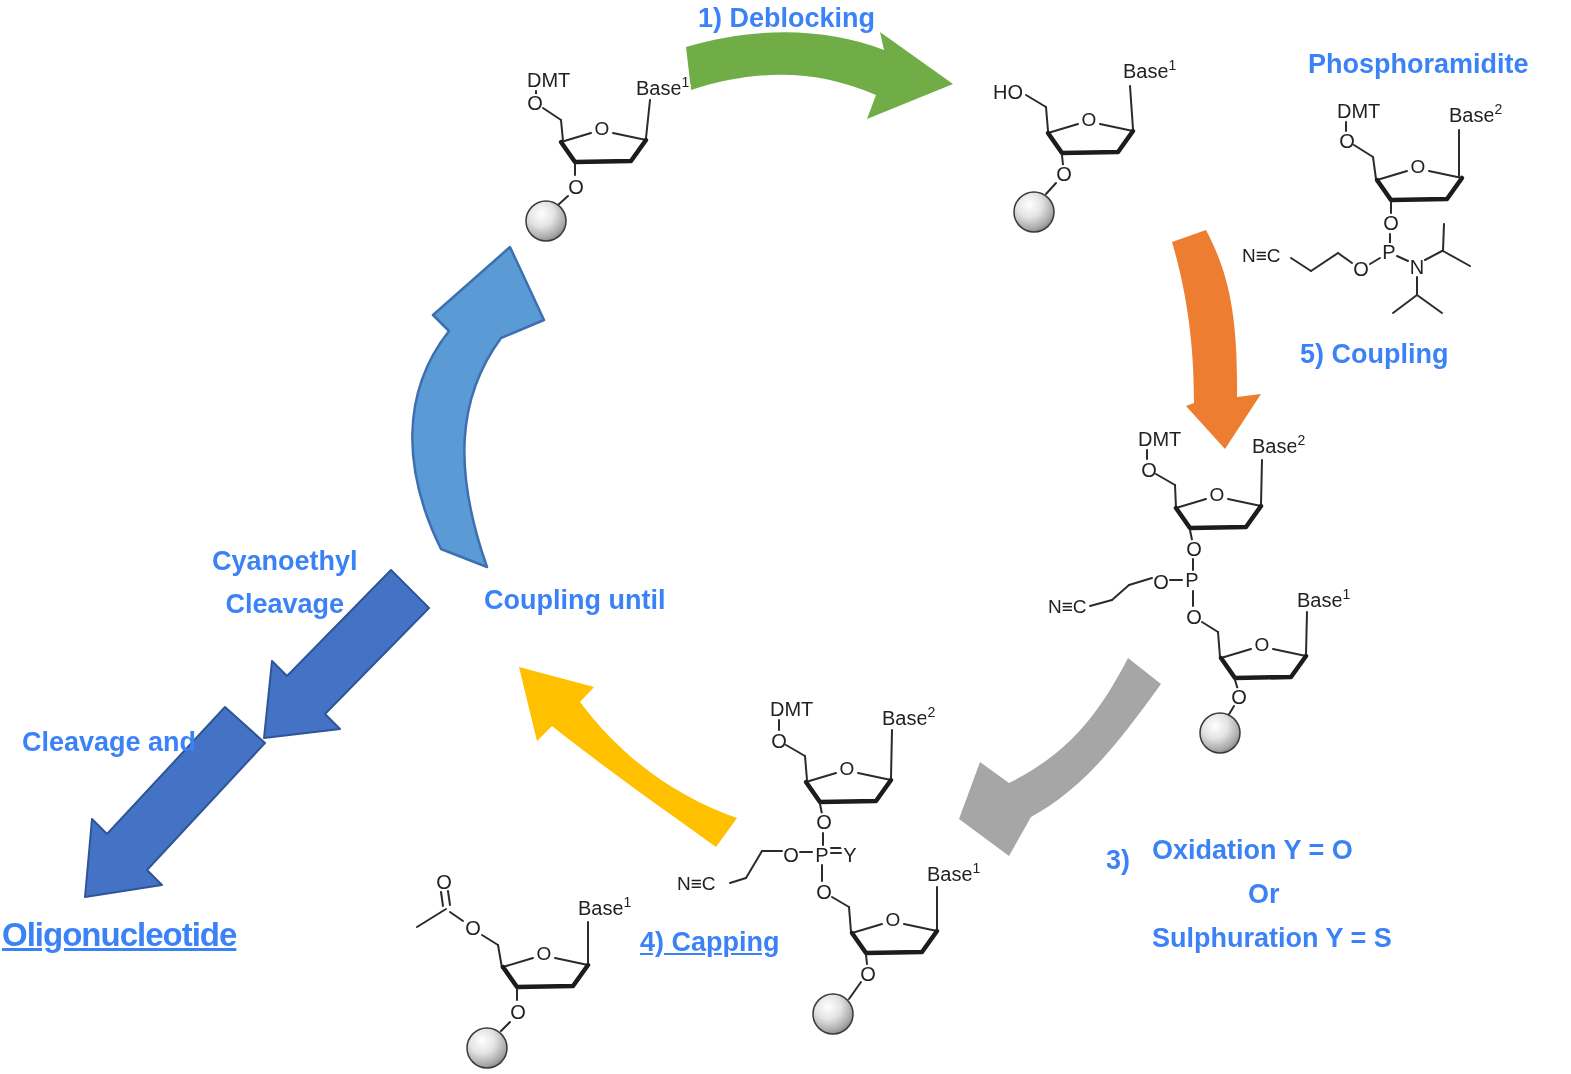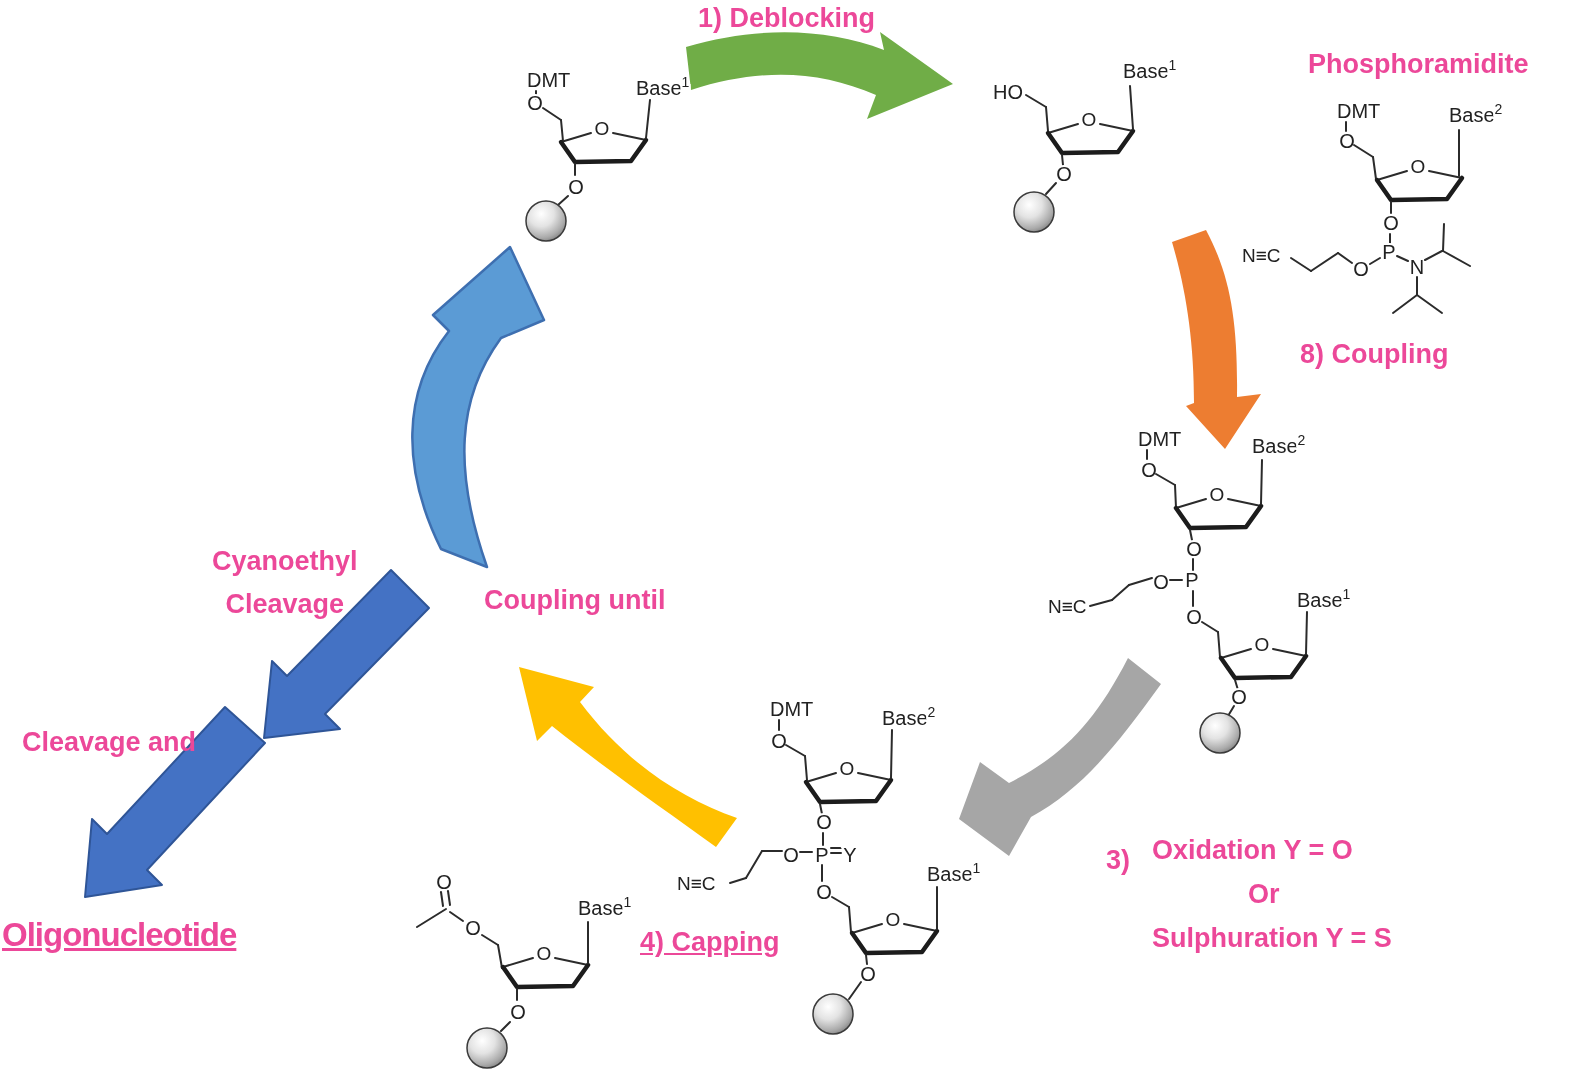--- a/index.html
+++ b/index.html
@@ -1,19 +1,19 @@
 <!DOCTYPE html>
 <html><head>
 <meta charset="utf-8">
 <style>
   html,body{margin:0;padding:0;background:#ffffff;}
   #canvas{position:relative;width:1571px;height:1074px;background:#fff;overflow:hidden;
           font-family:"Liberation Sans",sans-serif;}
   #scene{position:absolute;left:0;top:0;}
-  .lbl{position:absolute;color:#ec4899;font-weight:bold;font-size:27px;line-height:1.2;white-space:nowrap;}
+  .lbl{position:absolute;color:#3b82f6;font-weight:bold;font-size:27px;line-height:1.2;white-space:nowrap;}
   .bond{stroke:#2b2b2b;stroke-width:2;fill:none;stroke-linecap:round;}
   .bond-thick{stroke:#1c1c1c;stroke-width:4.5;fill:none;stroke-linejoin:round;stroke-linecap:round;}
   .atom{font-family:"Liberation Sans",sans-serif;font-size:20px;fill:#222;
         paint-order:stroke;stroke:#ffffff;stroke-width:4px;}
   .ring-o{font-size:19px;}
   .small-atom{font-size:19px;}
   .sup{font-size:14px;}
   .arrow-plain{stroke:none;}
   .arrow-blue{stroke:#2F5597;stroke-width:2;stroke-linejoin:round;}
   .arrow-cycle{stroke:#3E6FB0;stroke-width:2.5;stroke-linejoin:round;}
@@ -229,21 +229,21 @@
       <text class="atom" x="518" y="1019" text-anchor="middle">O</text>
       <line class="bond" x1="510" y1="1022" x2="501" y2="1031"></line>
       <circle class="bead" cx="487" cy="1048" r="20" fill="url(#beadGrad)"></circle>
     </g>
   </svg>
 
   <div class="lbl" style="left:698px;top:2px;">1) Deblocking</div>
 
   <div class="lbl" style="left:1308px;top:48px;">Phosphoramidite</div>
 
-  <div class="lbl" style="left:1300px;top:338px;">8) Coupling</div>
+  <div class="lbl" style="left:1300px;top:338px;">5) Coupling</div>
 
   <div class="lbl" style="left:1106px;top:844px;">3)</div>
 
   <div class="lbl" style="left:1152px;top:828px;line-height:44px;">
     <div>Oxidation Y = O</div>
     <div style="margin-left:96px;">Or</div>
     <div>Sulphuration Y = S</div>
   </div>
 
   <div class="lbl" style="left:640px;top:926px;text-decoration:underline;">4) Capping</div>

